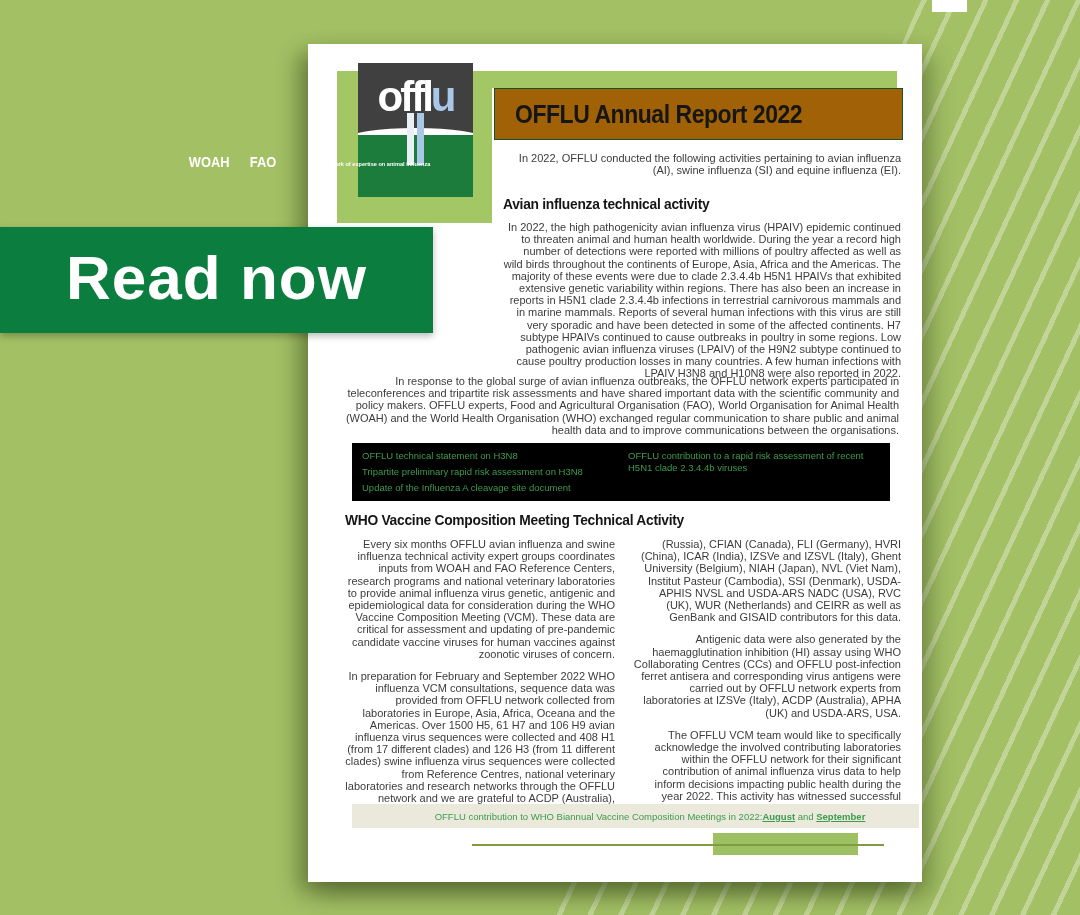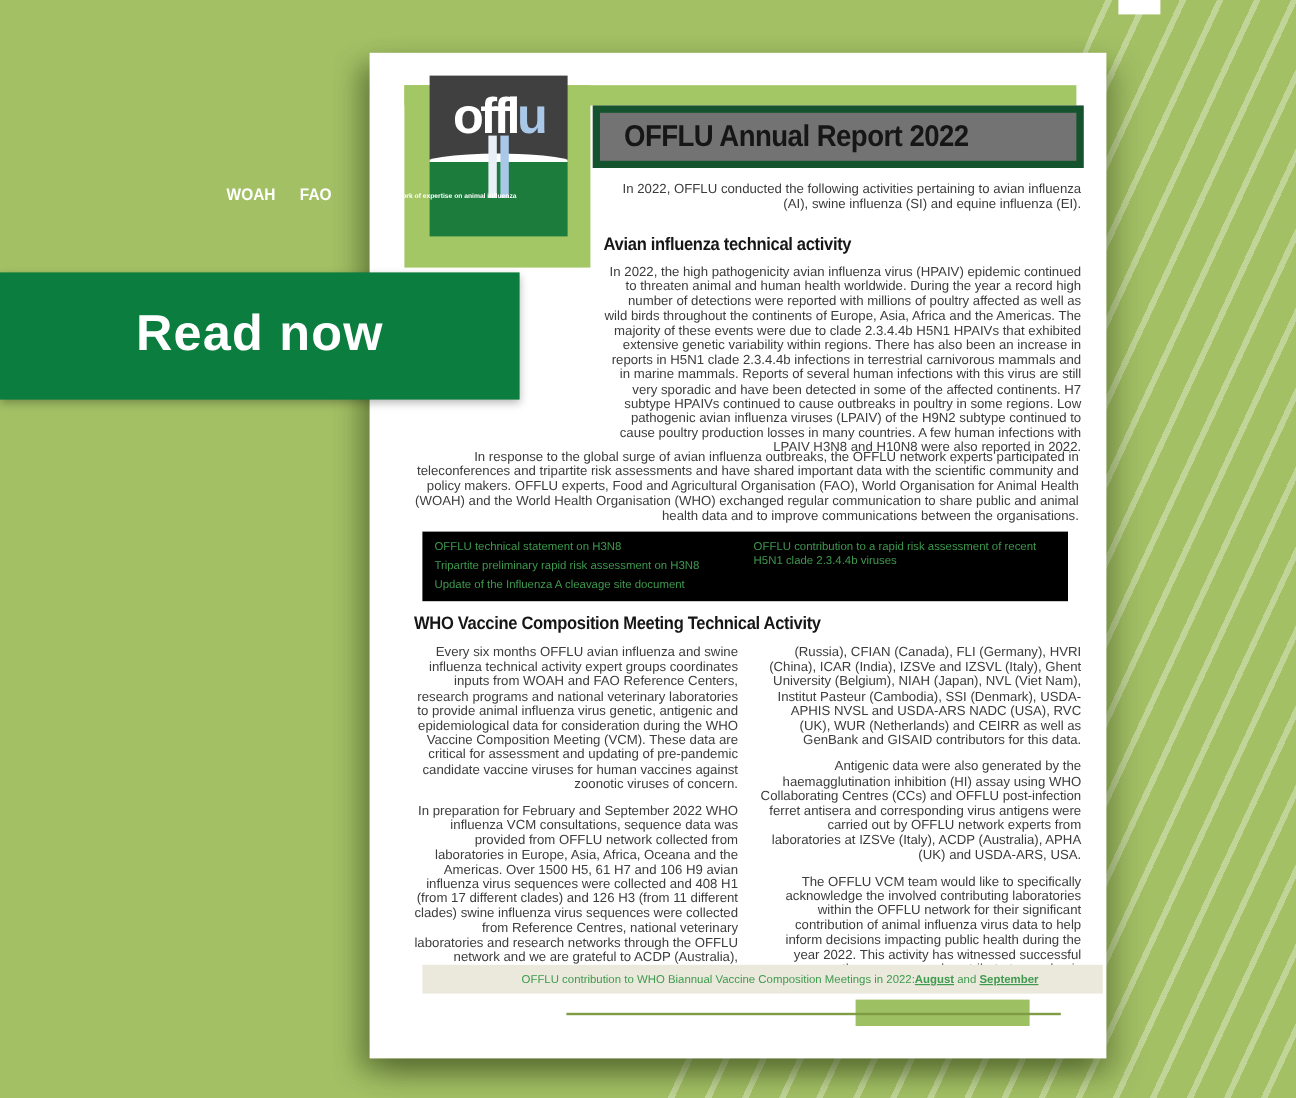--- a/index.html
+++ b/index.html
@@ -32,22 +32,22 @@
   .logo-green{position:absolute;left:0;top:72px;width:115px;height:62px;background:#1b7c3c;
               display:flex;flex-direction:row;align-items:center;justify-content:flex-end;padding-bottom:5px;box-sizing:border-box;}
   .orgs{display:flex;align-items:center;gap:22px;color:#fff;font-weight:bold;font-size:14px;
         transform:scaleX(.92);line-height:1;margin-bottom:4px;}
   .pillar{position:absolute;top:-22px;width:7px;height:52px;}
   .pillar.p1{left:49px;background:#e9eff6;}
   .pillar.p2{left:59px;background:#a9c8e8;}
   .tagline{color:#fff;font-size:10px;white-space:nowrap;transform:scale(.56);transform-origin:center;
            font-weight:bold;line-height:1;}
 
-  .title-box{position:absolute;left:186px;top:44px;width:409px;height:52px;background:#737373;
-             border:6px solid #14532d;box-sizing:border-box;display:flex;align-items:center;}
+  .title-box{position:absolute;left:186px;top:44px;width:409px;height:52px;background:#a16207;
+             border:1px solid #14532d;box-sizing:border-box;display:flex;align-items:center;}
   .doc-title{font-size:25px;font-weight:800;color:#161616;margin-left:20px;white-space:nowrap;
              transform:scaleX(.92);transform-origin:left center;letter-spacing:-.5px;}
 
   .body-text{font-size:11px;line-height:12.2px;color:#3c3c3c;text-align:right;}
   .intro{position:absolute;left:195px;top:108px;width:398px;}
   .h-sec{font-size:15px;font-weight:800;color:#161616;white-space:nowrap;
          transform:scaleX(.92);transform-origin:left center;letter-spacing:-.3px;}
   .h-avian{position:absolute;left:195px;top:151px;}
   .p-avian{position:absolute;left:195px;top:177px;width:398px;}
   .p-response{position:absolute;left:37px;top:331px;width:554px;}
@@ -67,21 +67,21 @@
   .footer-bar{position:absolute;left:44px;top:760px;width:538px;height:24px;background:#ebe9dc;
               display:flex;align-items:center;justify-content:center;font-size:9.5px;color:#3e9a4e;padding-left:29px;}
   .footer-bar b{font-weight:bold;text-decoration:underline;cursor:pointer;}
   .deco-rect{position:absolute;left:405px;top:789px;width:145px;height:22px;background:#9dc162;}
   .deco-line{position:absolute;left:164px;top:800px;width:412px;height:2px;background:#7f9c42;}
 
   
   .banner{position:absolute;left:0;top:227px;width:433px;height:106px;background:#0b7d3e;z-index:3;
           display:flex;align-items:center;justify-content:center;cursor:pointer;
           box-shadow:0 3px 7px rgba(0,0,0,.28);}
-  .banner-label{color:#fff;font-size:42px;font-weight:bold;letter-spacing:1px;line-height:1;
+  .banner-label{color:#fff;font-size:62px;font-weight:bold;letter-spacing:1px;line-height:1;
                 transform:translateY(-2px);}
 </style>
 </head>
 <body>
 
 <div class="stage">
 
   <div class="stripes"></div>
   <div class="notch"></div>
 

